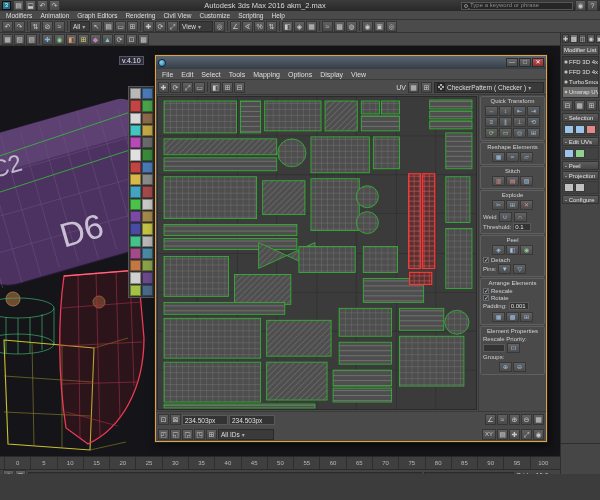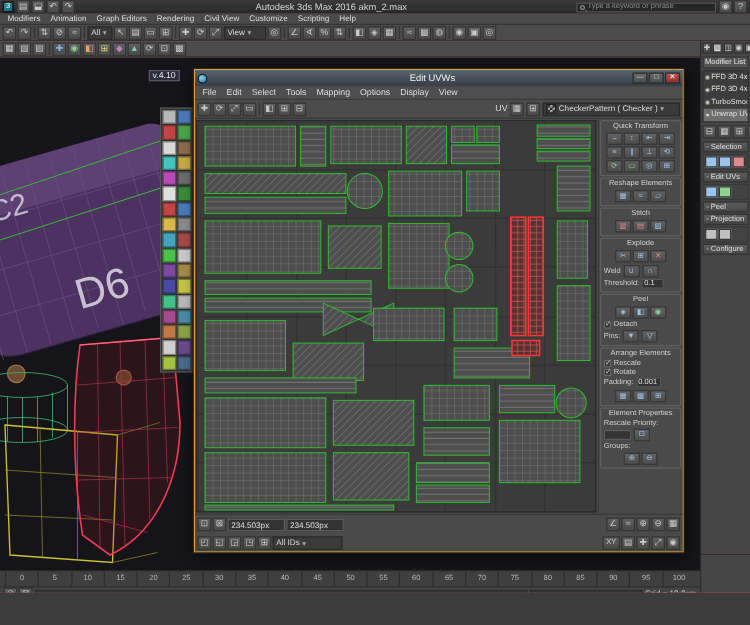--- a/index.html
+++ b/index.html
@@ -1,17 +1,17 @@
 <!DOCTYPE html>
 <html><head>
 <meta charset="utf-8">
 <style>
   *{margin:0;padding:0;box-sizing:border-box;font-family:"Liberation Sans",sans-serif;}
   html,body{width:600px;height:500px;overflow:hidden;background:#3c3c3c;}
-  .win{position:relative;width:600px;height:474px;background:#ef4444;overflow:hidden;text-decoration:underline;}
+  .win{position:relative;width:600px;height:474px;background:#4d7c0f;overflow:hidden;text-decoration:underline;}
 
   
   .titlebar{position:absolute;left:0;top:0;width:600px;height:11px;background:linear-gradient(#3b3b3b,#282828);display:flex;align-items:center;padding:0 2px;gap:2px;z-index:30;}
   .logo{width:9px;height:9px;background:linear-gradient(135deg,#2e8b8b,#1c5f8a);border:1px solid #111;color:#dff;font-size:6px;line-height:7px;text-align:center;}
   .tb-title{position:absolute;left:120px;right:190px;text-align:center;font-size:7.5px;color:#d6d6d6;white-space:nowrap;overflow:hidden;}
   .search{margin-left:auto;display:flex;align-items:center;gap:2px;}
   .search-box{width:112px;height:8px;background:#262626;border:1px solid #555;color:#8a8a8a;font-size:6px;line-height:7px;padding:0 2px;display:flex;align-items:center;gap:2px;white-space:nowrap;overflow:hidden;}
   .mag{width:4px;height:4px;border:1px solid #8a8a8a;border-radius:50%;position:relative;flex:none;}
   .mag:after{content:"";position:absolute;width:3px;height:1px;background:#8a8a8a;left:3px;top:4px;transform:rotate(45deg);}
   .menubar{position:absolute;left:0;top:11px;width:600px;height:9px;background:#4a4a4a;border-bottom:1px solid #343434;display:flex;align-items:center;padding:0 2px;z-index:30;}
@@ -260,21 +260,20 @@
         <div class="strip-cell" style="background: rgb(208, 208, 208);"></div>
         <div class="strip-cell" style="background: rgb(106, 74, 138);"></div>
         <div class="strip-cell" style="background: rgb(163, 194, 69);"></div>
         <div class="strip-cell" style="background: rgb(74, 106, 138);"></div>
       </div>
   </div>
 
   <div class="uvw">
     <div class="uvw-title">
       <span class="uvw-app-icon"></span>
-      <span class="uvw-title-txt">Edit UVWs</span>
       <span style="margin-left:auto;display:flex;">
         <span class="win-btn">—</span>
         <span class="win-btn">□</span>
         <span class="win-btn win-close">✕</span>
       </span>
     </div>
     <div class="uvw-menu">
         <span class="menu-item" style="font-size: 7px;">File</span>
         <span class="menu-item" style="font-size: 7px;">Edit</span>
         <span class="menu-item" style="font-size: 7px;">Select</span>

